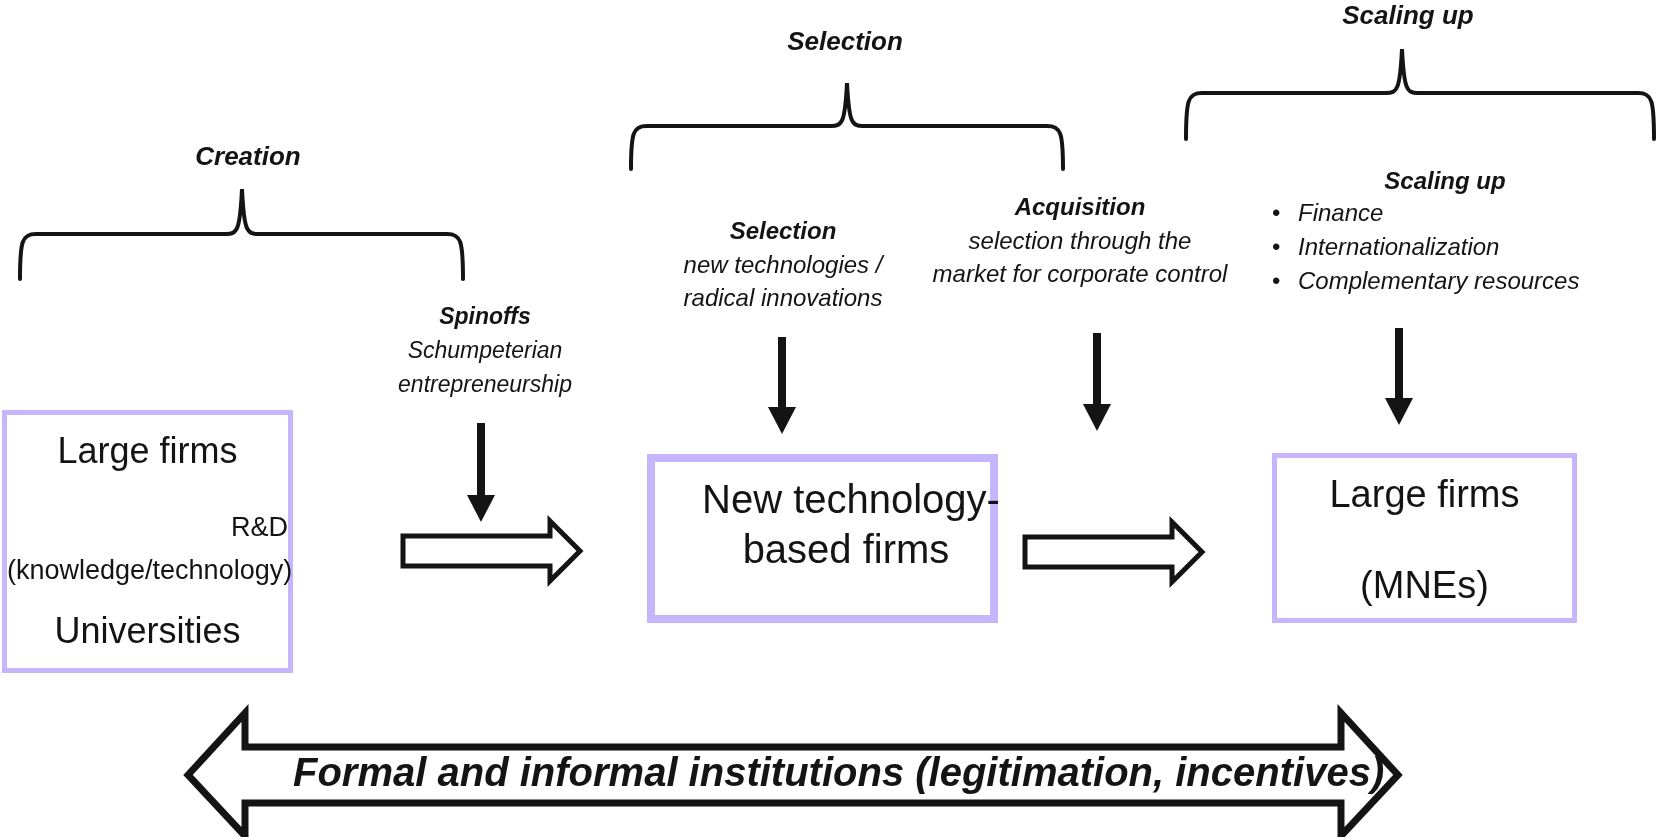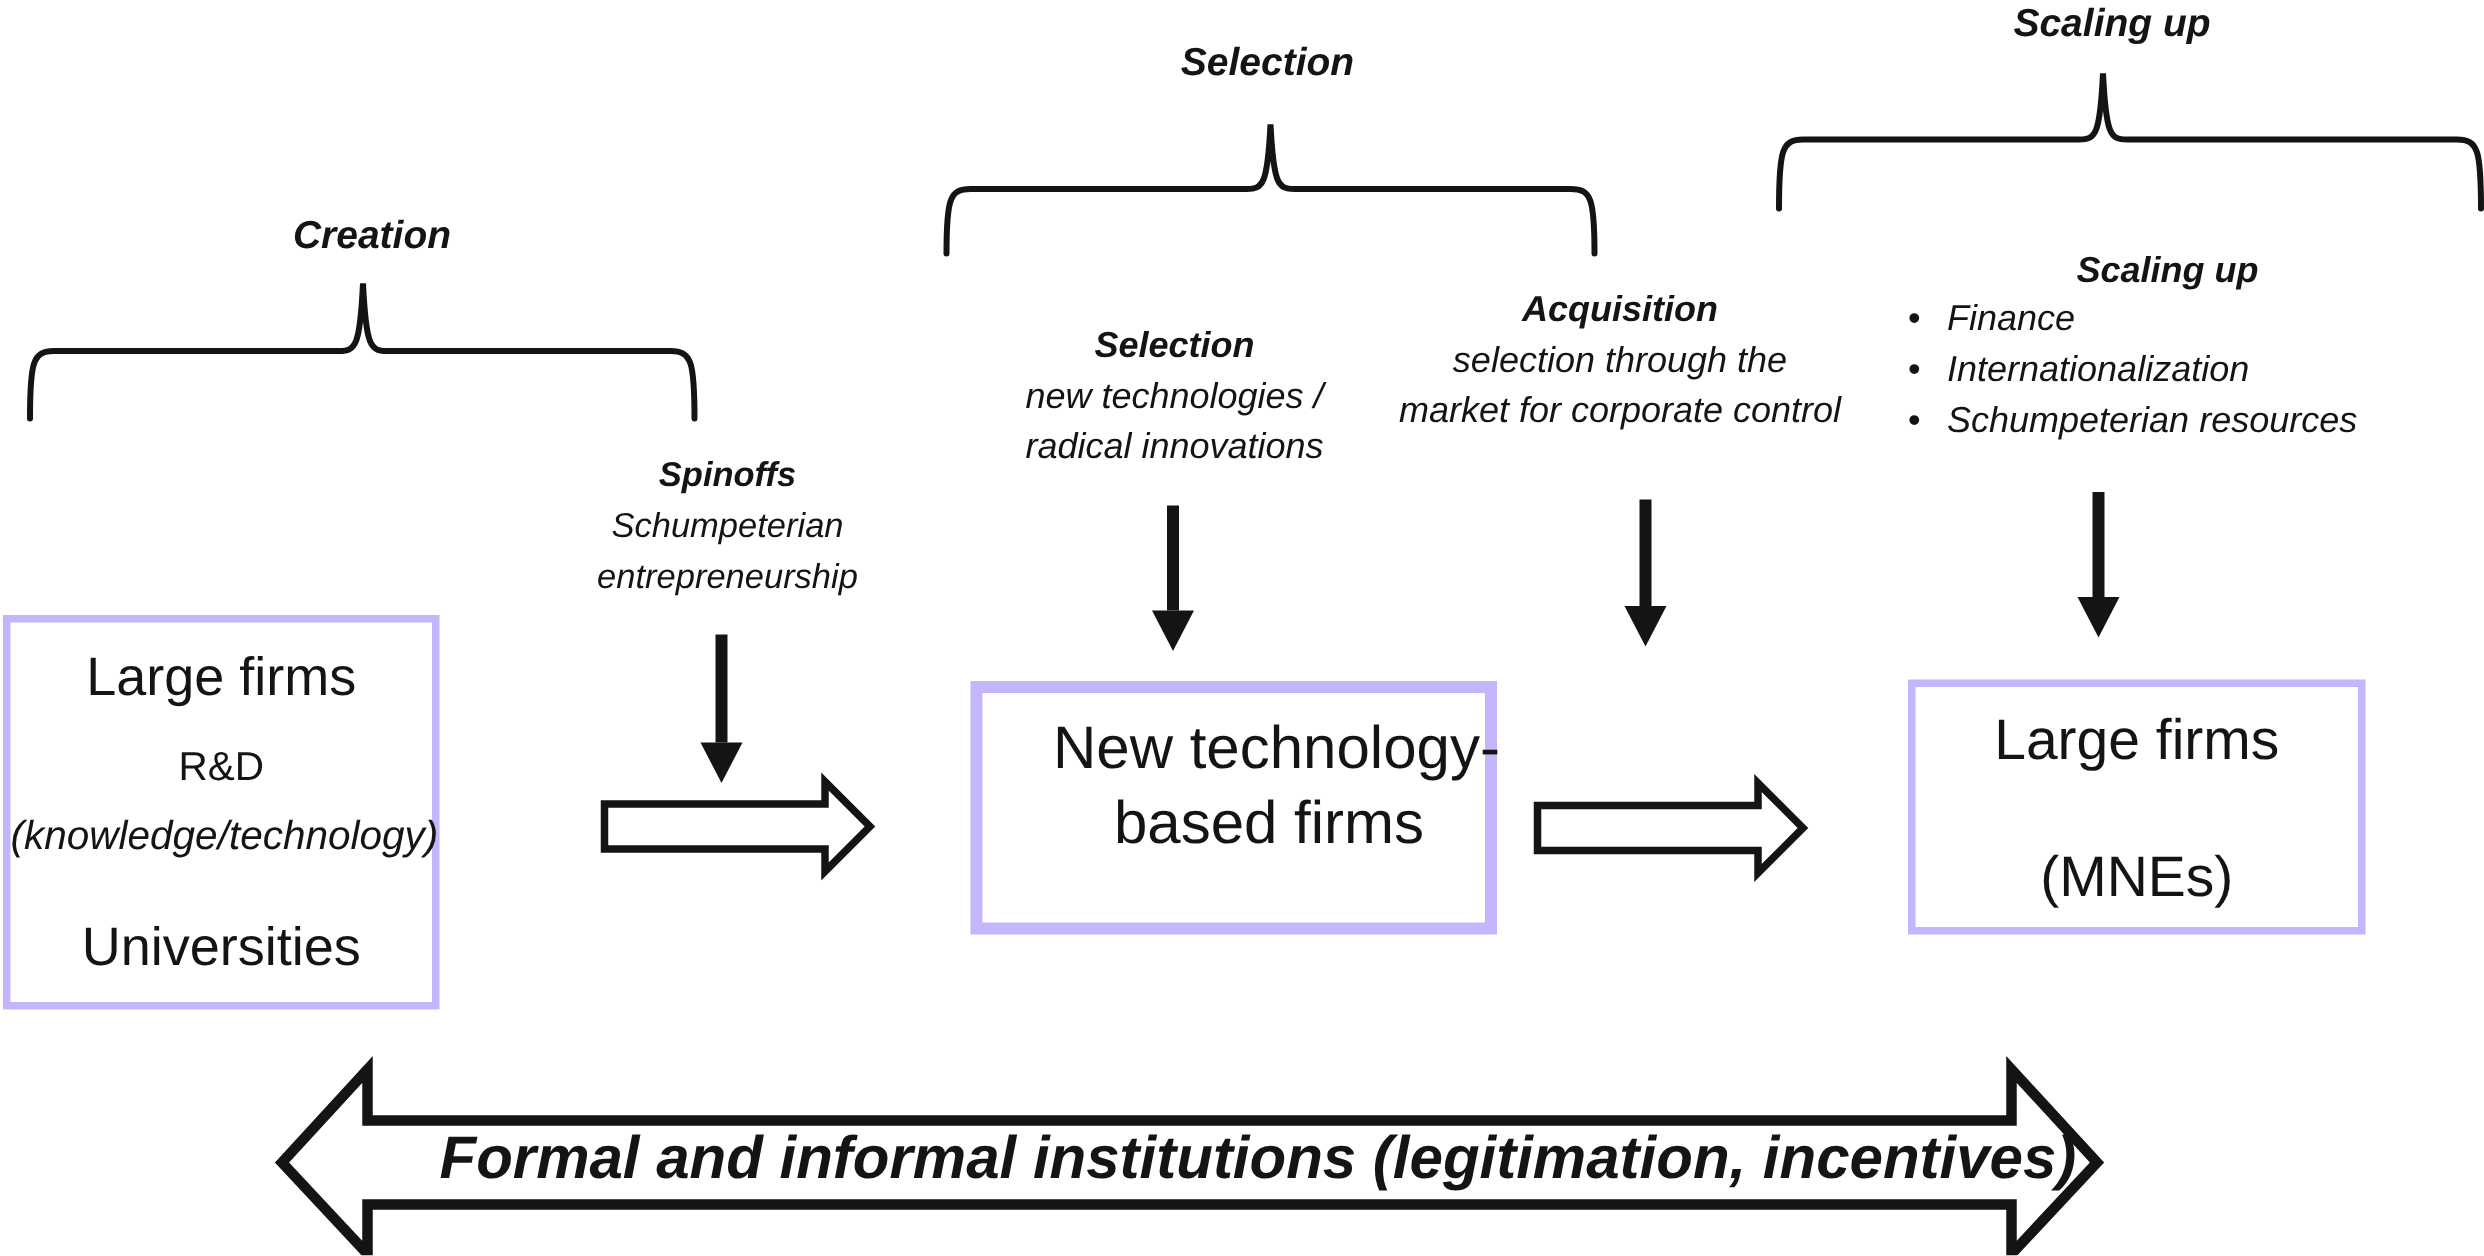--- a/index.html
+++ b/index.html
@@ -89,27 +89,27 @@
   <div class="bullet-row" style="left:1272px;top:199px;">
     <span class="bullet-dot"></span>
     <span class="bullet-text">Finance</span>
   </div>
   <div class="bullet-row" style="left:1272px;top:233px;">
     <span class="bullet-dot"></span>
     <span class="bullet-text">Internationalization</span>
   </div>
   <div class="bullet-row" style="left:1272px;top:267px;">
     <span class="bullet-dot"></span>
-    <span class="bullet-text">Schumpeterian resources</span>
+    <span class="bullet-text">Complementary resources</span>
   </div>
 
   <div class="box" style="left:2px;top:410px;width:291px;height:263px;border-width:5px;">
     <div class="bline f36" style="top:16px;">Large firms</div>
-    <div class="bline f27" style="top:80px;">R&amp;D</div>
-    <div class="bline f27" style="top:126px;font-style:italic;">(knowledge/technology)</div>
+    <div class="bline f27" style="top:96px;text-align:right;">R&amp;D</div>
+    <div class="bline f27" style="top:139px;">(knowledge/technology)</div>
     <div class="bline f36" style="top:196px;">Universities</div>
   </div>
 
   <div class="box" style="left:647px;top:454px;width:351px;height:169px;">
     <div class="bline f40" style="top:12px;">New technology-</div>
     <div class="bline f40" style="top:62px;">based firms</div>
   </div>
 
   <div class="box" style="left:1272px;top:453px;width:305px;height:170px;border-width:5px;">
     <div class="bline f38" style="top:14px;">Large firms</div>

